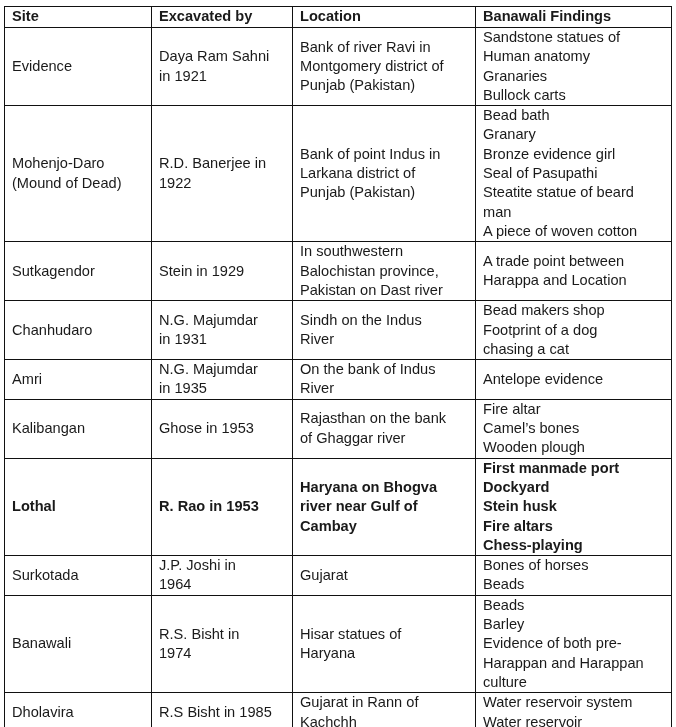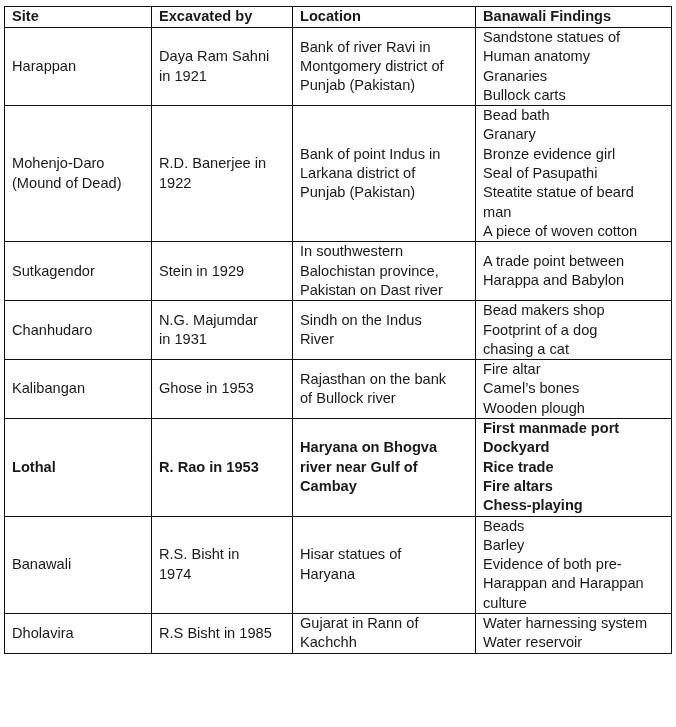--- a/index.html
+++ b/index.html
@@ -69,21 +69,21 @@
       <th>Site</th>
       <th>Excavated by</th>
       <th>Location</th>
       <th>Banawali Findings</th>
     </tr>
   </thead>
   <tbody id="tbody">
 
     <tr class="r-harappa">
       <td>
-        <span class="line">Harappan</span>
+        <span class="line">Evidence</span>
       </td>
       <td>
         <span class="line">Daya Ram Sahni</span>
         <span class="line">in 1921</span>
       </td>
       <td>
         <span class="line">Bank of river Ravi in</span>
         <span class="line">Montgomery district of</span>
         <span class="line">Punjab (Pakistan)</span>
       </td>
@@ -127,21 +127,21 @@
       <td>
         <span class="line">Stein in 1929</span>
       </td>
       <td>
         <span class="line">In southwestern</span>
         <span class="line">Balochistan province,</span>
         <span class="line">Pakistan on Dast river</span>
       </td>
       <td>
         <span class="line">A trade point between</span>
-        <span class="line">Harappa and Babylon</span>
+        <span class="line">Harappa and Location</span>
       </td>
     </tr>
 
     <tr class="r-chanhu">
       <td>
         <span class="line">Chanhudaro</span>
       </td>
       <td>
         <span class="line">N.G. Majumdar</span>
         <span class="line">in 1931</span>
@@ -150,31 +150,47 @@
         <span class="line">Sindh on the Indus</span>
         <span class="line">River</span>
       </td>
       <td>
         <span class="line">Bead makers shop</span>
         <span class="line">Footprint of a dog</span>
         <span class="line">chasing a cat</span>
       </td>
     </tr>
 
+    <tr class="r-amri">
+      <td>
+        <span class="line">Amri</span>
+      </td>
+      <td>
+        <span class="line">N.G. Majumdar</span>
+        <span class="line">in 1935</span>
+      </td>
+      <td>
+        <span class="line">On the bank of Indus</span>
+        <span class="line">River</span>
+      </td>
+      <td>
+        <span class="line">Antelope evidence</span>
+      </td>
+    </tr>
 
     <tr class="r-kali">
       <td>
         <span class="line">Kalibangan</span>
       </td>
       <td>
         <span class="line">Ghose in 1953</span>
       </td>
       <td>
         <span class="line">Rajasthan on the bank</span>
-        <span class="line">of Bullock river</span>
+        <span class="line">of Ghaggar river</span>
       </td>
       <td>
         <span class="line">Fire altar</span>
         <span class="line">Camel’s bones</span>
         <span class="line">Wooden plough</span>
       </td>
     </tr>
 
     <tr class="r-lothal">
       <td>
@@ -184,26 +200,42 @@
         <span class="line">R. Rao in 1953</span>
       </td>
       <td>
         <span class="line">Haryana on Bhogva</span>
         <span class="line">river near Gulf of</span>
         <span class="line">Cambay</span>
       </td>
       <td>
         <span class="line">First manmade port</span>
         <span class="line">Dockyard</span>
-        <span class="line">Rice trade</span>
+        <span class="line">Stein husk</span>
         <span class="line">Fire altars</span>
         <span class="line">Chess-playing</span>
       </td>
     </tr>
 
+    <tr class="r-surko">
+      <td>
+        <span class="line">Surkotada</span>
+      </td>
+      <td>
+        <span class="line">J.P. Joshi in</span>
+        <span class="line">1964</span>
+      </td>
+      <td>
+        <span class="line">Gujarat</span>
+      </td>
+      <td>
+        <span class="line">Bones of horses</span>
+        <span class="line">Beads</span>
+      </td>
+    </tr>
 
     <tr class="r-bana">
       <td>
         <span class="line">Banawali</span>
       </td>
       <td>
         <span class="line">R.S. Bisht in</span>
         <span class="line">1974</span>
       </td>
       <td>
@@ -224,18 +256,18 @@
         <span class="line">Dholavira</span>
       </td>
       <td>
         <span class="line">R.S Bisht in 1985</span>
       </td>
       <td>
         <span class="line">Gujarat in Rann of</span>
         <span class="line">Kachchh</span>
       </td>
       <td>
-        <span class="line">Water harnessing system</span>
+        <span class="line">Water reservoir system</span>
         <span class="line">Water reservoir</span>
       </td>
     </tr>
   </tbody>
 </table>
 
 </body></html>

